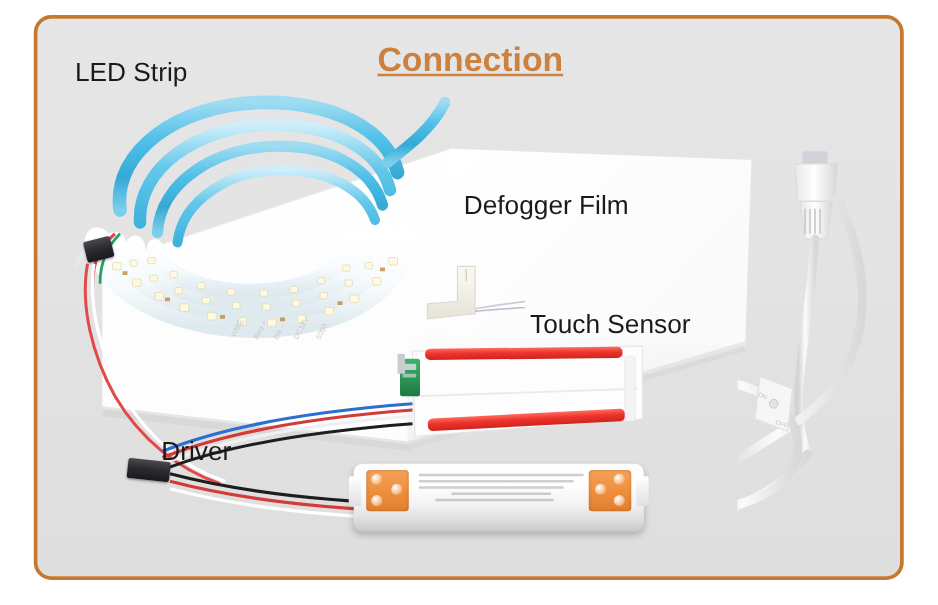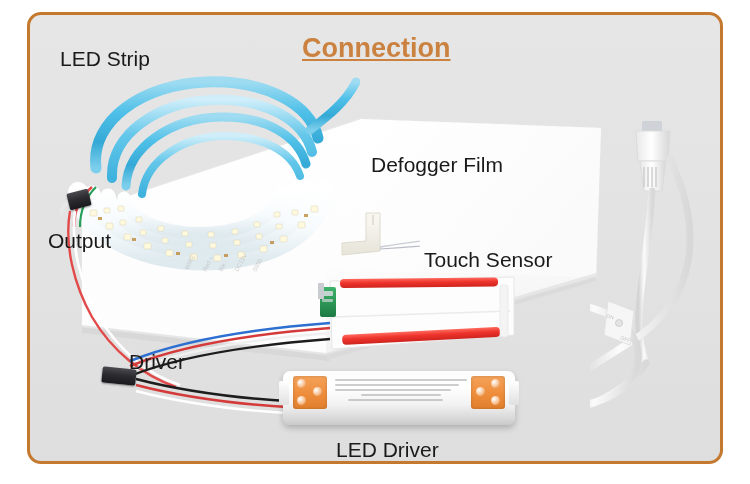--- a/index.html
+++ b/index.html
@@ -370,20 +370,18 @@
         <g fill="#c4c4c4" font-family="Liberation Sans" font-size="5">
           <text x="16" y="202" transform="rotate(20 16 202)">ON</text>
           <text x="30" y="224" transform="rotate(20 30 224)">OFF</text>
         </g>
       </g>
     </svg>
 
     <div id="title">Connection</div>
 
     <div class="lbl" id="lbl-led-strip">LED Strip</div>
-    <div class="lbl" id="lbl-output">Output</div>
     <div class="lbl" id="lbl-input">Driver</div>
     <div class="lbl" id="lbl-touch">Touch Sensor</div>
     <div class="lbl" id="lbl-defogger">Defogger Film</div>
-    <div class="lbl" id="lbl-driver">LED Driver</div>
 
   </div>
 </div>
 
 </body></html>

